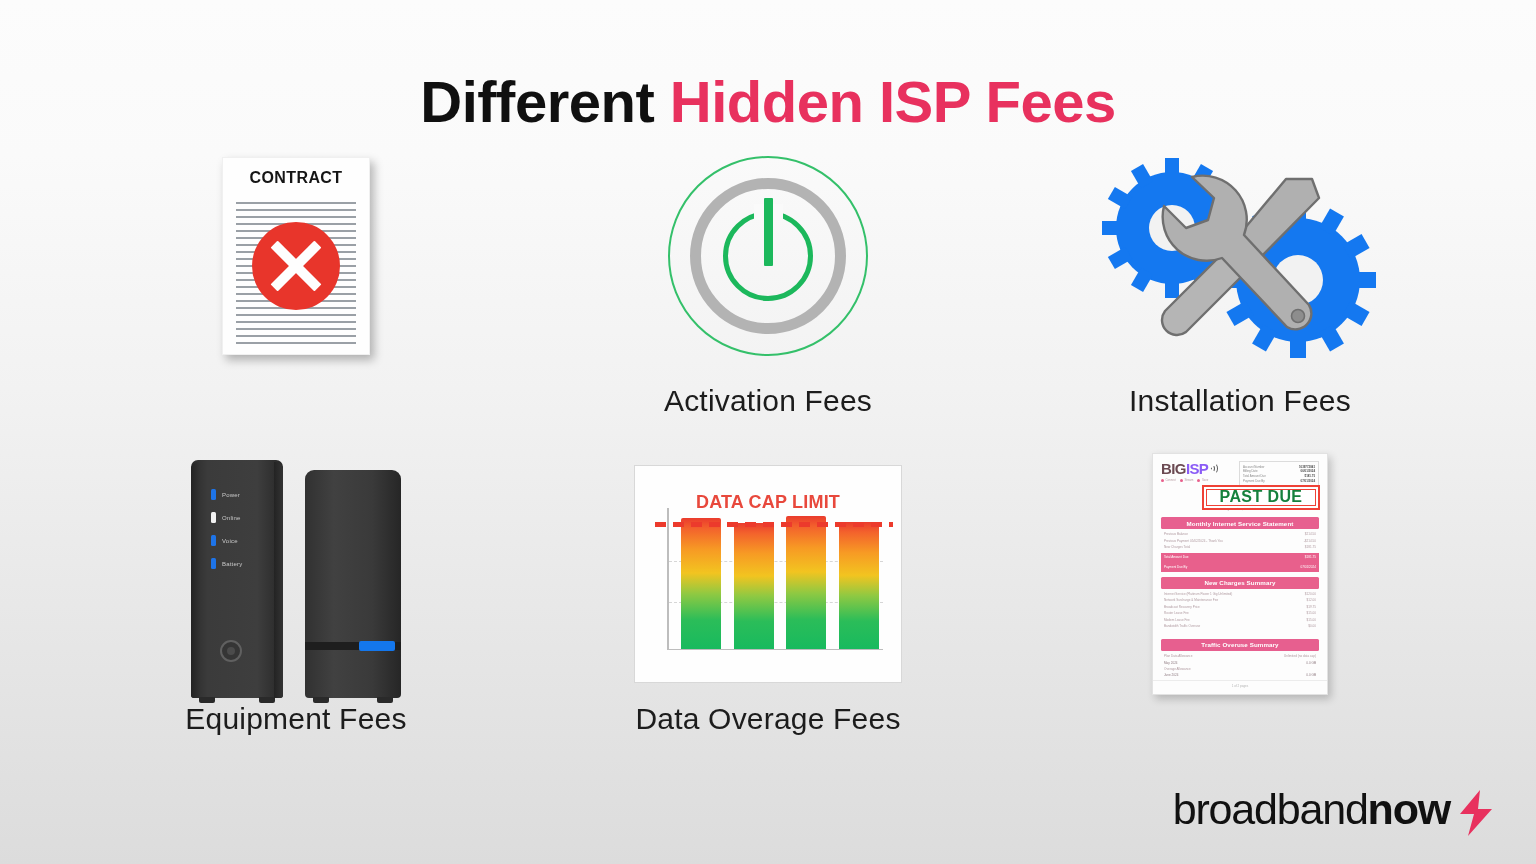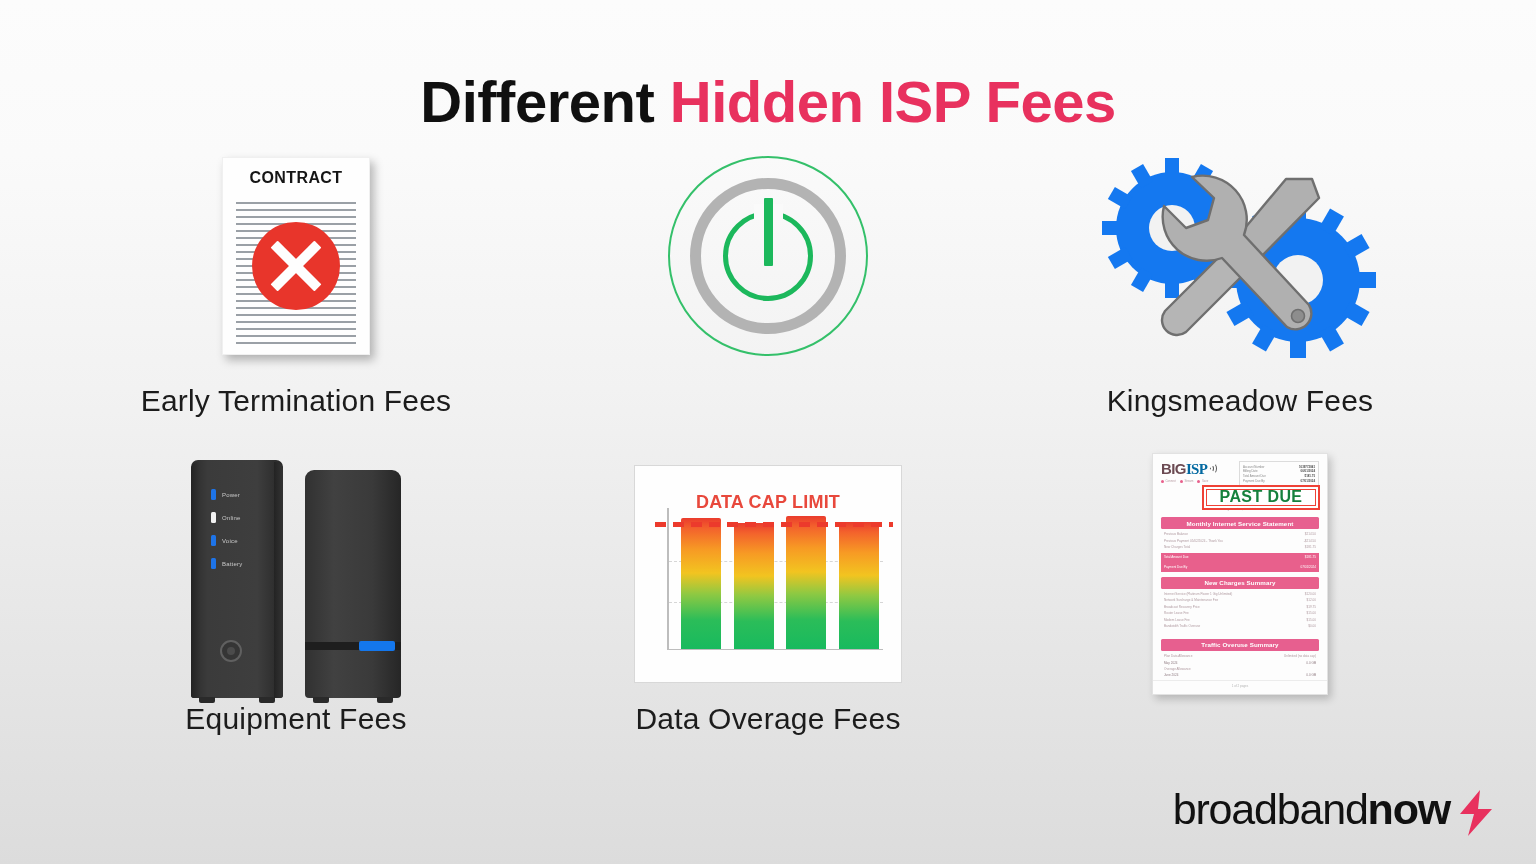--- a/index.html
+++ b/index.html
@@ -242,21 +242,21 @@
     border: 1px solid #e2e2e2;
     box-shadow: 3px 4px 8px rgba(0,0,0,.20);
     padding: 7px 8px;
     position: relative;
     overflow: hidden;
     font-size: 3.6px;
   }
   .bill-top { display: flex; justify-content: space-between; align-items: flex-start; }
   .bill-logo { font-size: 15px; font-weight: bold; letter-spacing: -0.6px; line-height: 1; }
   .bill-logo .big { color: #6b4a52; }
-  .bill-logo .isp { color: #0369a1; font-family: Liberation Serif, serif; }
+  .bill-logo .isp { color: #8b5cf6; }
   .wifi-arc {
     display: inline-block; position: relative; width: 11px; height: 13px;
     vertical-align: -1px;
   }
   .wifi-arc i {
     position: absolute; right: 0; top: 50%;
     border: 1.4px solid #5b5b5b;
     border-color: transparent #5b5b5b transparent transparent;
     border-radius: 50%;
   }
@@ -349,33 +349,33 @@
     <div class="art">
       <div class="contract">
         <div class="contract-title">CONTRACT</div>
         <div class="contract-lines"></div>
         <div class="x-circle">
           <span class="a"></span>
             <span class="b"></span>
         </div>
       </div>
     </div>
-    <div class="caption">Early Termination Fees</div>
   </div>
 
   <div class="cell r1 c2">
     <div class="art">
       <div class="power-wrap">
         <div class="pw-outer"></div>
         <div class="pw-mid"></div>
         <div class="pw-inner"></div>
         <div class="pw-notch"></div>
         <div class="pw-bar"></div>
       </div>
     </div>
+    <div class="caption">Activation Fees</div>
   </div>
 
   <div class="cell r1 c3">
     <div class="art">
       <svg class="tools" viewBox="0 0 300 232">
 
         <g transform="translate(82,88)">
           <g fill="#1478f0">
             <circle r="56"></circle>
             <g>
@@ -421,21 +421,21 @@
           <path d="M196,39 L222,39 L229,58 L160,128 L139,107 Z" fill="#b0b0b0"></path>
           <path d="M139,107 L160,128 L96,192 a15,15 0 0 1 -21,-21 Z" fill="#b5b5b5"></path>
         </g>
 
         <g stroke="#6f6f6f" stroke-width="2.4" stroke-linejoin="round">
           <path d="M102,37 a44,44 0 0 1 52,58 L219,165 a16,16 0 0 1 -22,22 L132,118 a44,44 0 0 1 -58,-52 L96,88 L118,80 L124,58 Z" fill="#b0b0b0"></path>
           <circle cx="208" cy="176" r="6.5" fill="#8d8d8d" stroke="#6f6f6f" stroke-width="1.6"></circle>
         </g>
       </svg>
     </div>
-    <div class="caption">Kingsmeadow Fees</div>
+    <div class="caption">Installation Fees</div>
   </div>
 
   <div class="cell r2 c2">
     <div class="art">
       <div class="chart-card">
         <div class="chart-title">DATA CAP LIMIT</div>
         <div class="plot">
           <div class="axis-y"></div>
           <div class="axis-x"></div>
           <div class="gridline" style="bottom:33%"></div>

